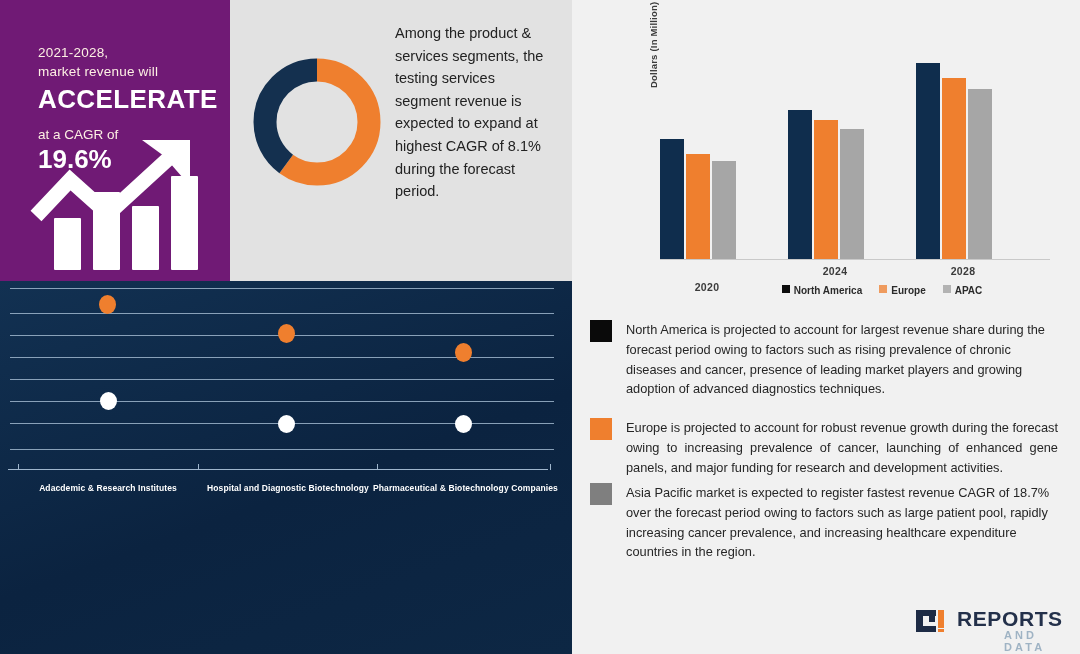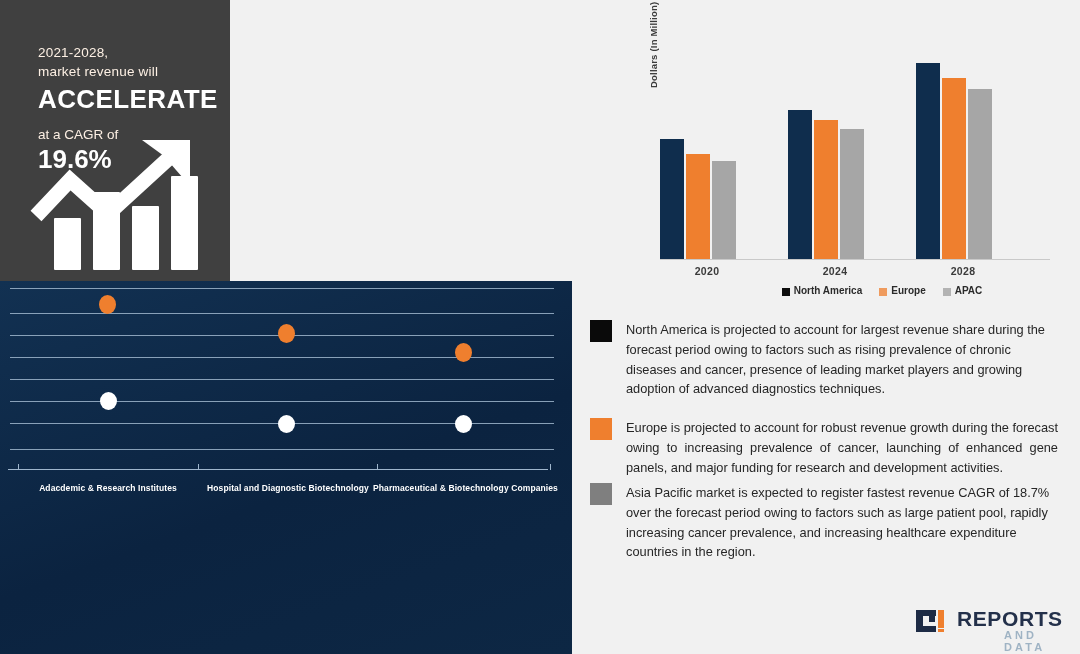--- a/index.html
+++ b/index.html
@@ -8,21 +8,21 @@
     background:#f0f0f0;
     font-family:"Liberation Sans", sans-serif;
     overflow:hidden;
     position:relative;
   }
   #root{position:relative;width:1080px;height:654px;background:#f1f1f1;}
 
   
   .panel-accelerate{
     position:absolute;left:0;top:0;width:230px;height:281px;
-    background:#404040;overflow:hidden;
+    background:#701a75;overflow:hidden;
   }
   .acc-text{position:absolute;left:38px;top:44px;width:190px;color:#ffffff;text-align:left;}
   .acc-l1{font-size:13.5px;line-height:18px;color:#fdf0e4;letter-spacing:.2px;}
   .acc-l2{font-size:13.5px;line-height:20px;color:#fdf0e4;letter-spacing:.2px;}
   .acc-big{font-size:26px;font-weight:bold;line-height:30px;color:#ffffff;letter-spacing:.4px;margin-top:2px;}
   .acc-l3{font-size:13.5px;line-height:20px;color:#fdf0e4;margin-top:11px;}
   .acc-pct{font-size:26px;font-weight:bold;line-height:28px;color:#ffffff;}
   .acc-graphic{position:absolute;left:30px;top:140px;width:180px;height:130px;}
 
   
@@ -54,21 +54,21 @@
   .bar-col{position:absolute;bottom:0;width:24px;}
   .bar-cat-label{
     position:absolute;font-size:10.5px;font-weight:bold;color:#3b3b3b;
     text-align:center;width:60px;top:265px;letter-spacing:.3px;
   }
   .bar-legend{
     position:absolute;left:160px;top:285px;width:300px;
     display:flex;gap:17px;align-items:center;justify-content:center;
     font-size:10px;font-weight:bold;color:#2b2b2b;
   }
-  .bar-legend .li{display:flex;align-items:flex-end;gap:4px;white-space:nowrap;}
+  .bar-legend .li{display:flex;align-items:flex-start;gap:4px;white-space:nowrap;}
   .swatch-sm{width:8px;height:8px;display:inline-block;}
 
   
   .panel-dot{
     position:absolute;left:0;top:281px;width:572px;height:373px;
     background:#0e2a4a;
     background:linear-gradient(160deg,#123152 0%,#0b2340 55%,#0d2744 100%);
   }
   .dot-plot{position:absolute;left:10px;top:5px;width:552px;height:190px;}
   .grid-line{position:absolute;left:0;height:1px;background:#9fb6cd;opacity:.85;}
@@ -126,39 +126,50 @@
           <rect x="102" y="66" width="27" height="64" rx="1"></rect>
           <rect x="141" y="36" width="27" height="94" rx="1"></rect>
         </g>
 
         <path d="M6 76 L40 40 L78 74 L150 8" stroke="#ffffff" stroke-width="15" fill="none" stroke-linejoin="miter" stroke-linecap="butt"></path>
         <path d="M112 0 L160 0 L160 46 L146 30 L134 16 Z" fill="#ffffff"></path>
       </svg>
     </div>
   </div>
 
+  <div class="panel-donut">
+    <div class="donut-wrap">
+      <svg width="140" height="140" viewBox="0 0 140 140">
+
+        <circle cx="70" cy="70" r="52" fill="none" stroke="#ef7f2e" stroke-width="23" stroke-dasharray="196 131" stroke-dashoffset="0" transform="rotate(-90 70 70)"></circle>
+
+        <circle cx="70" cy="70" r="52" fill="none" stroke="#14304f" stroke-width="23" stroke-dasharray="131 196" stroke-dashoffset="-196" transform="rotate(-90 70 70)"></circle>
+      </svg>
+    </div>
+    <div class="donut-note">Among the product &amp; services segments, the testing services segment revenue is expected to expand at highest CAGR of 8.1% during the forecast period.</div>
+  </div>
 
   <div class="panel-bar">
     <div class="bar-ylabel">Dollars (In Million)</div>
     <div class="bar-plot">
 
       <div class="bar-col" style="left:0px;height:121px;background:#0f2d4d;"></div>
       <div class="bar-col" style="left:26px;height:106px;background:#ef7f2e;"></div>
       <div class="bar-col" style="left:52px;height:99px;background:#a6a6a6;"></div>
 
       <div class="bar-col" style="left:128px;height:150px;background:#0f2d4d;"></div>
       <div class="bar-col" style="left:154px;height:140px;background:#ef7f2e;"></div>
       <div class="bar-col" style="left:180px;height:131px;background:#a6a6a6;"></div>
 
       <div class="bar-col" style="left:256px;height:197px;background:#0f2d4d;"></div>
       <div class="bar-col" style="left:282px;height:182px;background:#ef7f2e;"></div>
       <div class="bar-col" style="left:308px;height:171px;background:#a6a6a6;"></div>
     </div>
     <div class="bar-baseline"></div>
-    <div class="bar-cat-label" style="left:105px;">2020</div>
+    <div class="bar-cat-label" style="left:105px;margin-top:16px;">2020</div>
     <div class="bar-cat-label" style="left:233px;">2024</div>
     <div class="bar-cat-label" style="left:361px;">2028</div>
 
     <div class="bar-legend">
       <span class="li">
         <span class="swatch-sm" style="background:#0d0d0d;"></span>
         <span>North America</span>
       </span>
       <span class="li">
         <span class="swatch-sm" style="background:#ef9b5e;"></span>

